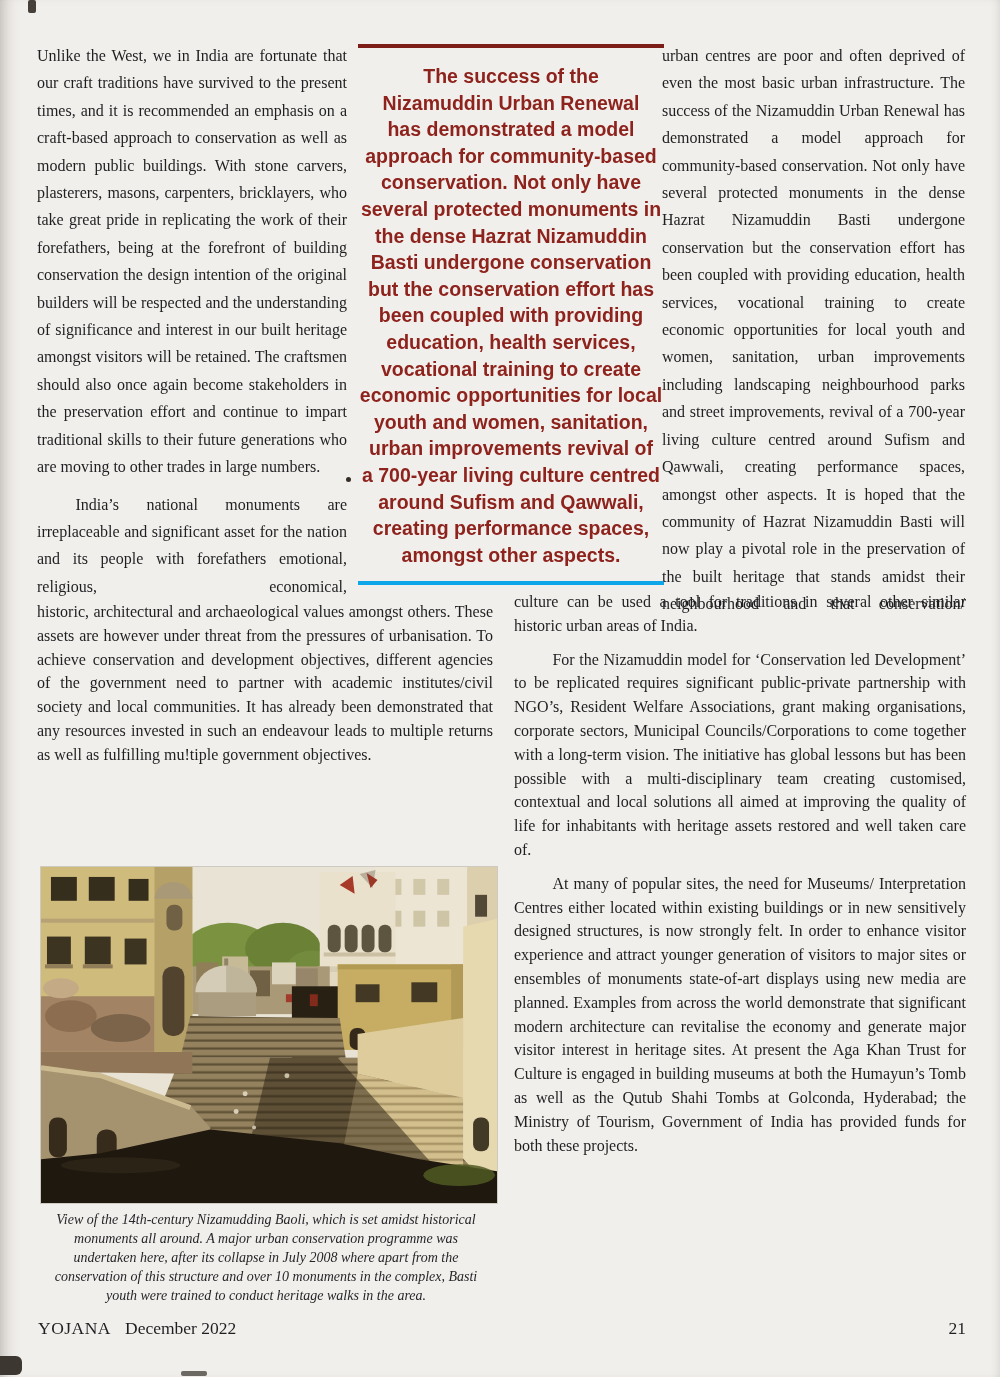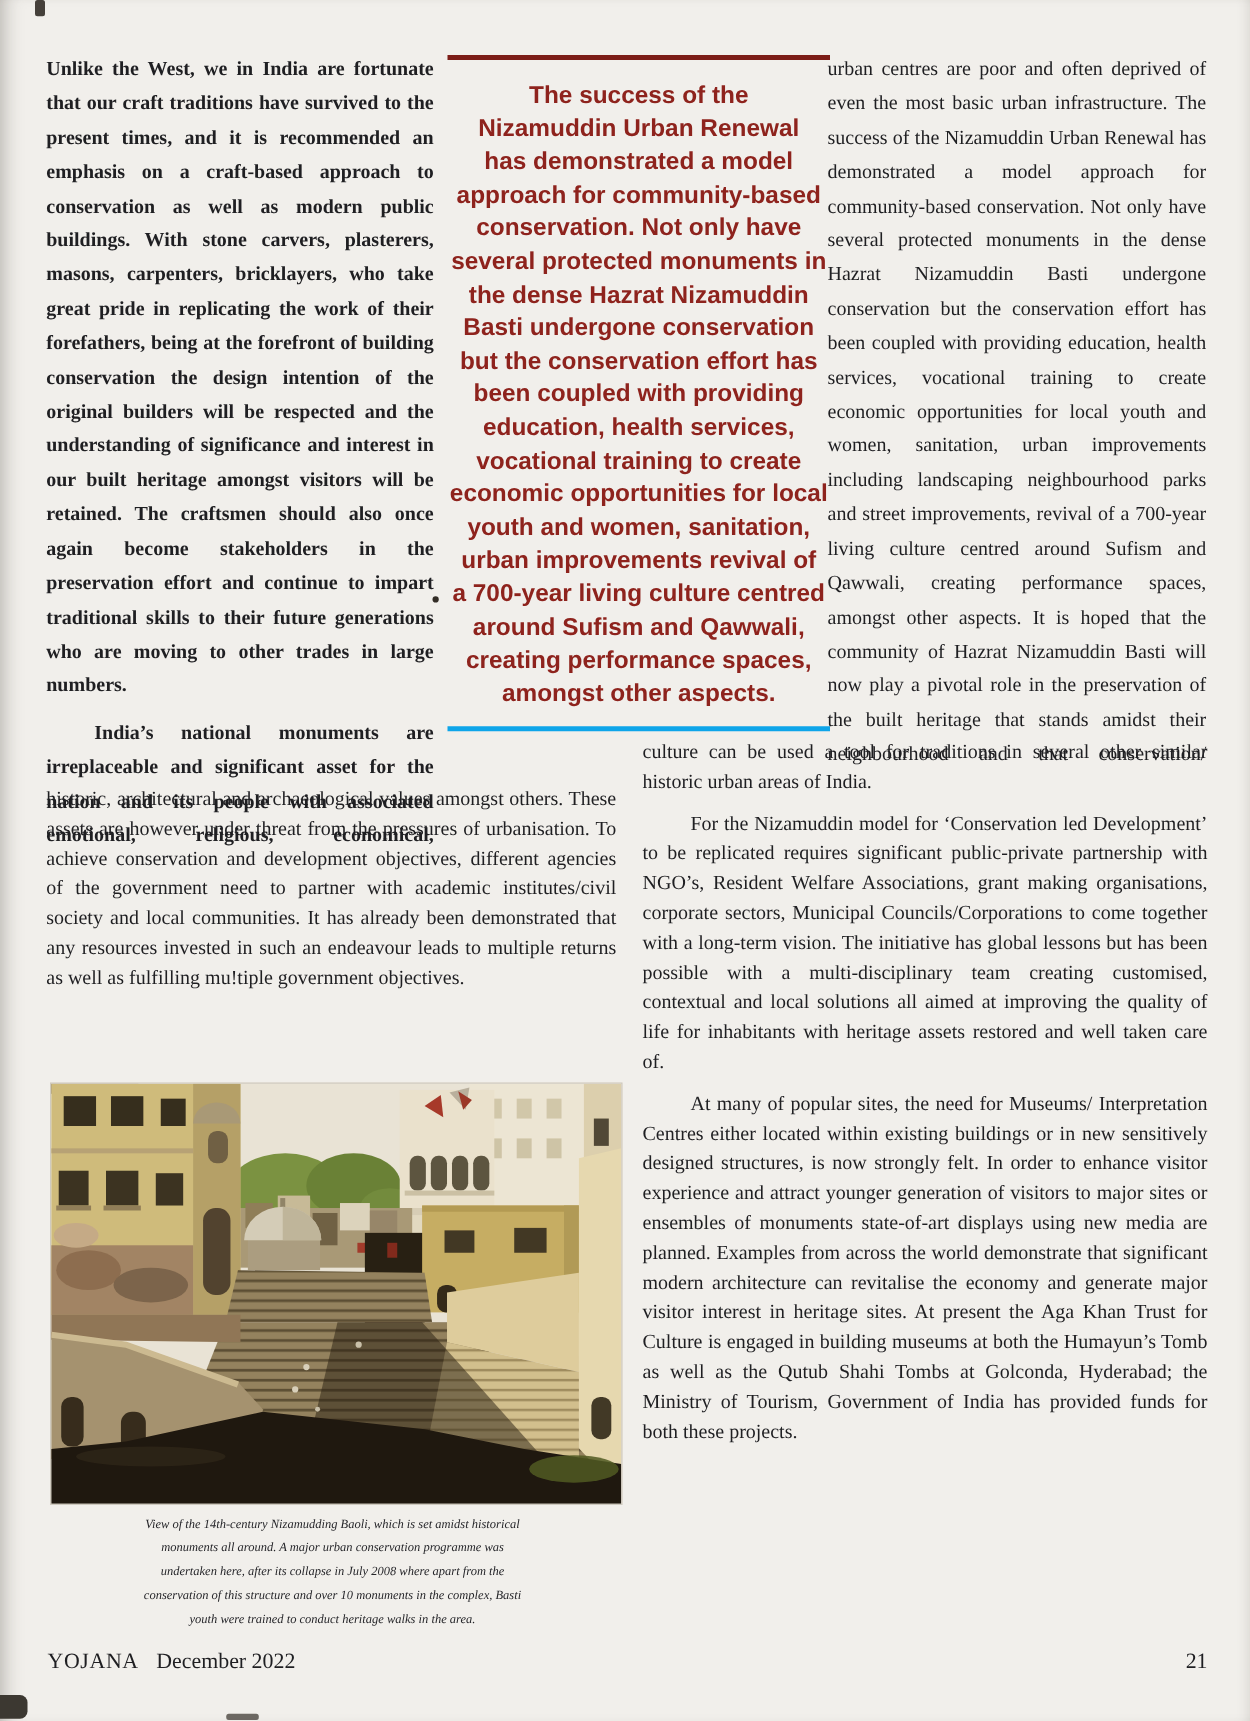--- a/index.html
+++ b/index.html
@@ -13,42 +13,42 @@
     box-shadow:inset 14px 0 16px -12px rgba(60,55,45,.35), inset -8px 0 10px -8px rgba(60,55,45,.18);}
   .block{position:absolute;}
   .bodytext{font-size:16px;text-align:justify;}
   .narrow{line-height:27.4px;}
   .wide{line-height:23.8px;}
   .para{margin:0;text-align:justify;}
   .para.gap{margin-top:10px;}
   .para.gap-sm{margin-top:6px;}
   .indent{text-indent:2.4em;}
   .just-last{text-align-last:justify;}
-  .col-left{left:37px;top:42px;width:310px;font-weight:bold;}
+  .col-left{left:37px;top:42px;width:310px;}
   .col-right{left:662px;top:42px;width:303px;}
-  .mid-wide{left:37px;top:628px;width:456px;}
+  .mid-wide{left:37px;top:600px;width:456px;}
   .right-wide{left:514px;top:590px;width:452px;}
   .pullquote{
     left:358px;top:44px;width:306px;
     border-top:4px solid #7c1d17;border-bottom:4px solid #0ea5e9;
     padding:15px 0 13px 0;
   }
   .pullquote-text{
     font-family:"Liberation Sans","DejaVu Sans",sans-serif;
     font-size:19.5px;line-height:26.6px;font-weight:bold;
     color:#8e231d;text-align:center;white-space:pre-line;
   }
   .photo-frame{
     left:40px;top:866px;width:458px;height:338px;
     border:1px solid #cfcabf;background:#ebe7dc;box-sizing:border-box;
   }
   .photo-frame svg{display:block;width:100%;height:100%;}
   .caption{
     left:35px;top:1210px;width:462px;
-    font-style:italic;font-size:10px;line-height:19px;
+    font-style:italic;font-size:14px;line-height:19px;
     text-align:center;white-space:pre-line;color:#26262a;
   }
   .footer{
     left:38px;top:1318px;width:928px;
     display:flex;justify-content:space-between;align-items:center;
     font-size:17.5px;
   }
   .footer .journal{letter-spacing:.5px;}
   .footer .issue{margin-left:14px;}
   .endmark{
@@ -61,21 +61,21 @@
   .a-bottom-blob{left:0;top:1356px;width:22px;height:19px;border-radius:0 6px 6px 0;background:#3c3831;}
   .a-footer-smudge{left:181px;top:1371px;width:26px;height:5px;background:#55504a;opacity:.85;}
 </style>
 </head>
 <body>
 
 <div class="page-shadow"></div>
 
 <div class="block bodytext narrow col-left">
   <p class="para">Unlike the West, we in India are fortunate that our craft traditions have survived to the present times, and it is recommended an emphasis on a craft-based approach to conservation as well as modern public buildings. With stone carvers, plasterers, masons, carpenters, bricklayers, who take great pride in replicating the work of their forefathers, being at the forefront of building conservation the design intention of the original builders will be respected and the understanding of significance and interest in our built heritage amongst visitors will be retained. The craftsmen should also once again become stakeholders in the preservation effort and continue to impart traditional skills to their future generations who are moving to other trades in large numbers.</p>
-  <p class="para gap indent just-last">India’s national monuments are irreplaceable and significant asset for the nation and its people with associated emotional, religious, economical,</p>
+  <p class="para gap indent just-last">India’s national monuments are irreplaceable and significant asset for the nation and its people with forefathers emotional, religious, economical,</p>
 </div>
 
 <div class="block pullquote">
   <div class="pullquote-text">The success of the
 Nizamuddin Urban Renewal
 has demonstrated a model
 approach for community-based
 conservation. Not only have
 several protected monuments in
 the dense Hazrat Nizamuddin

